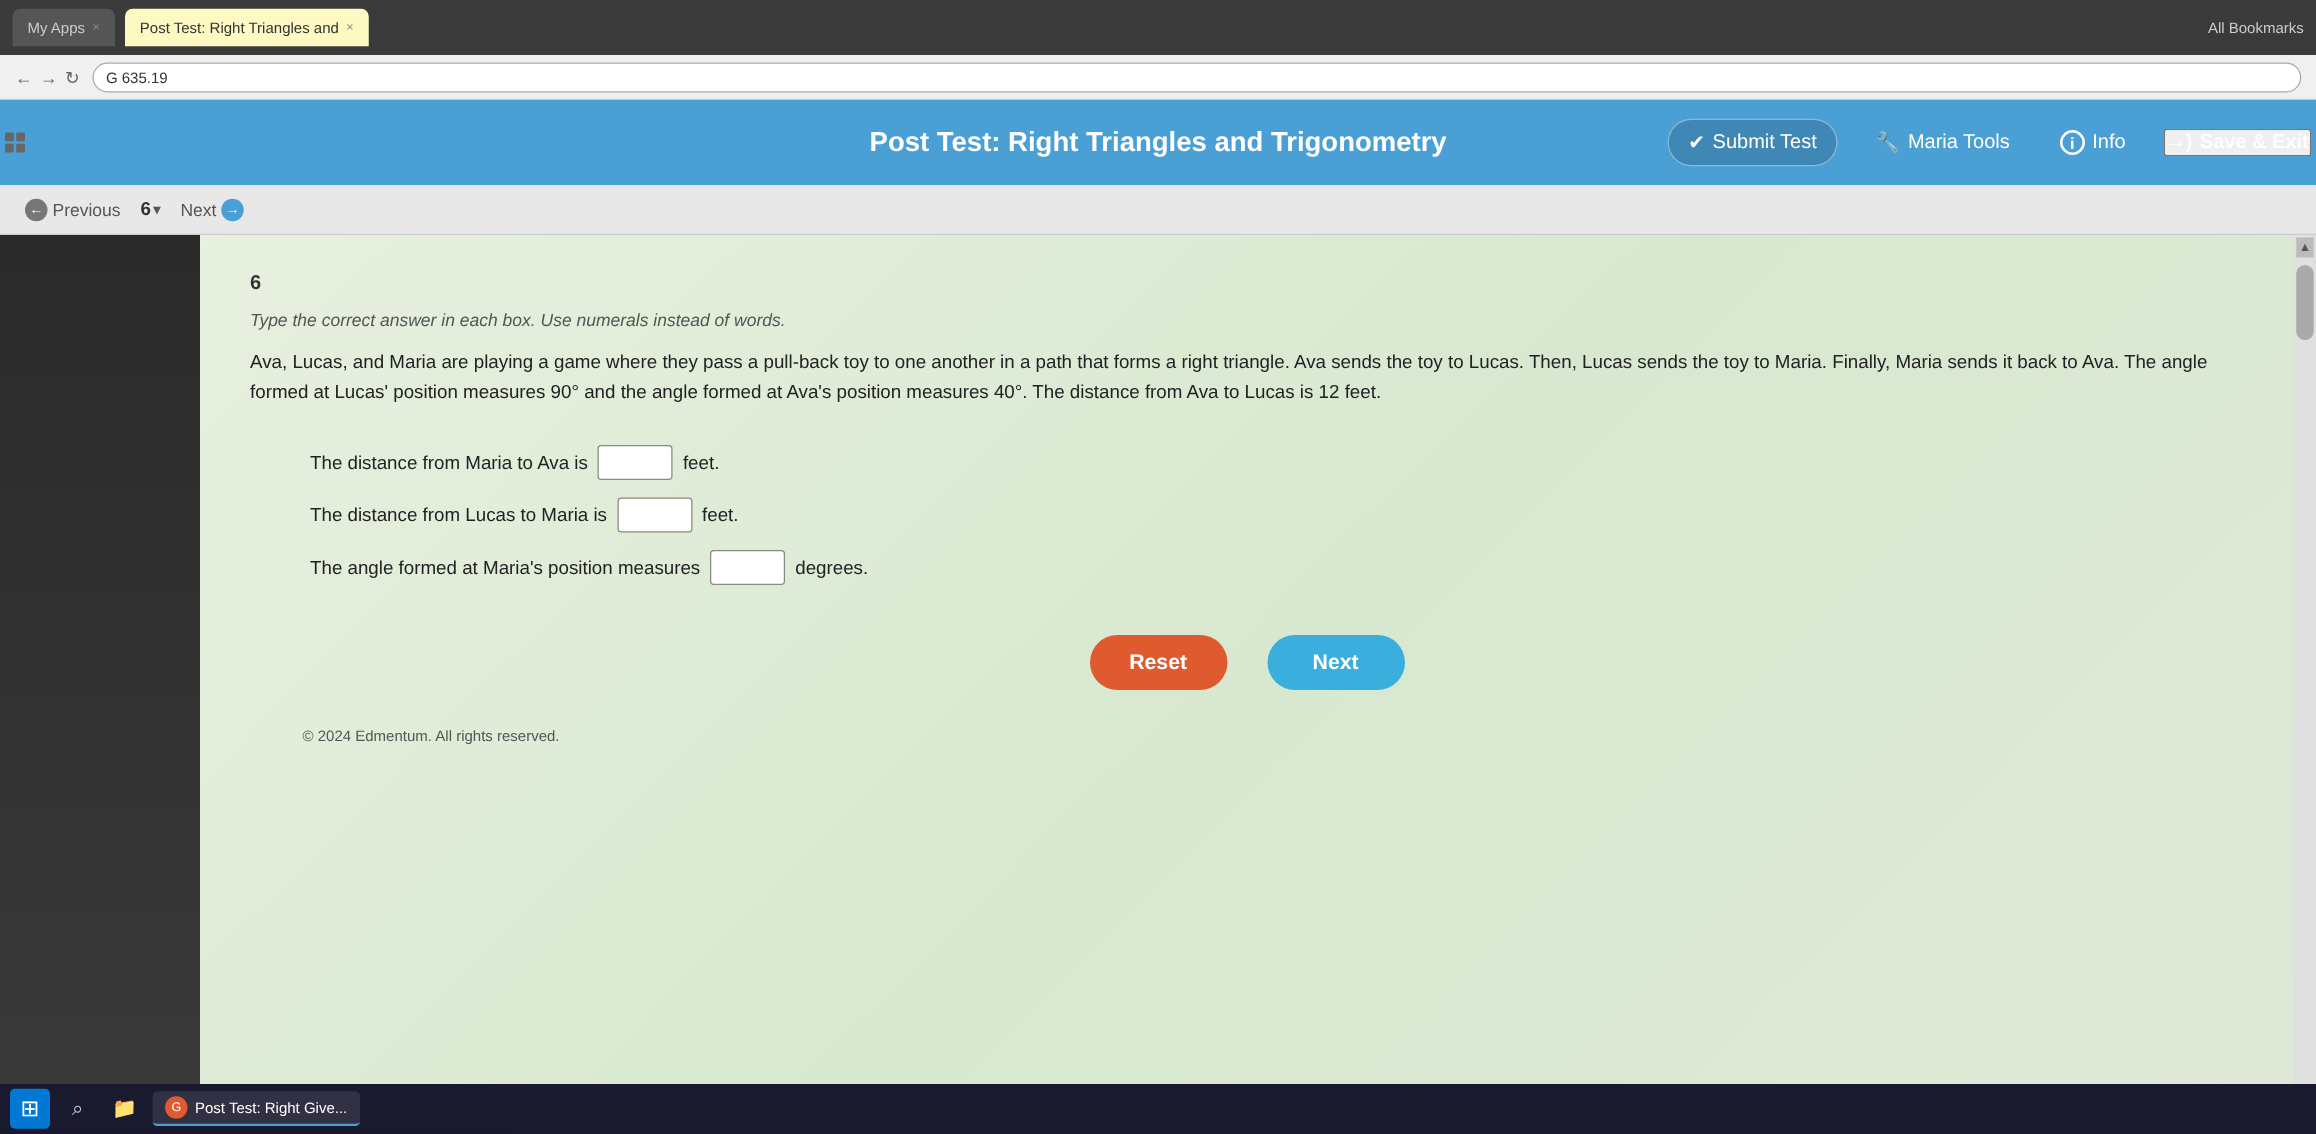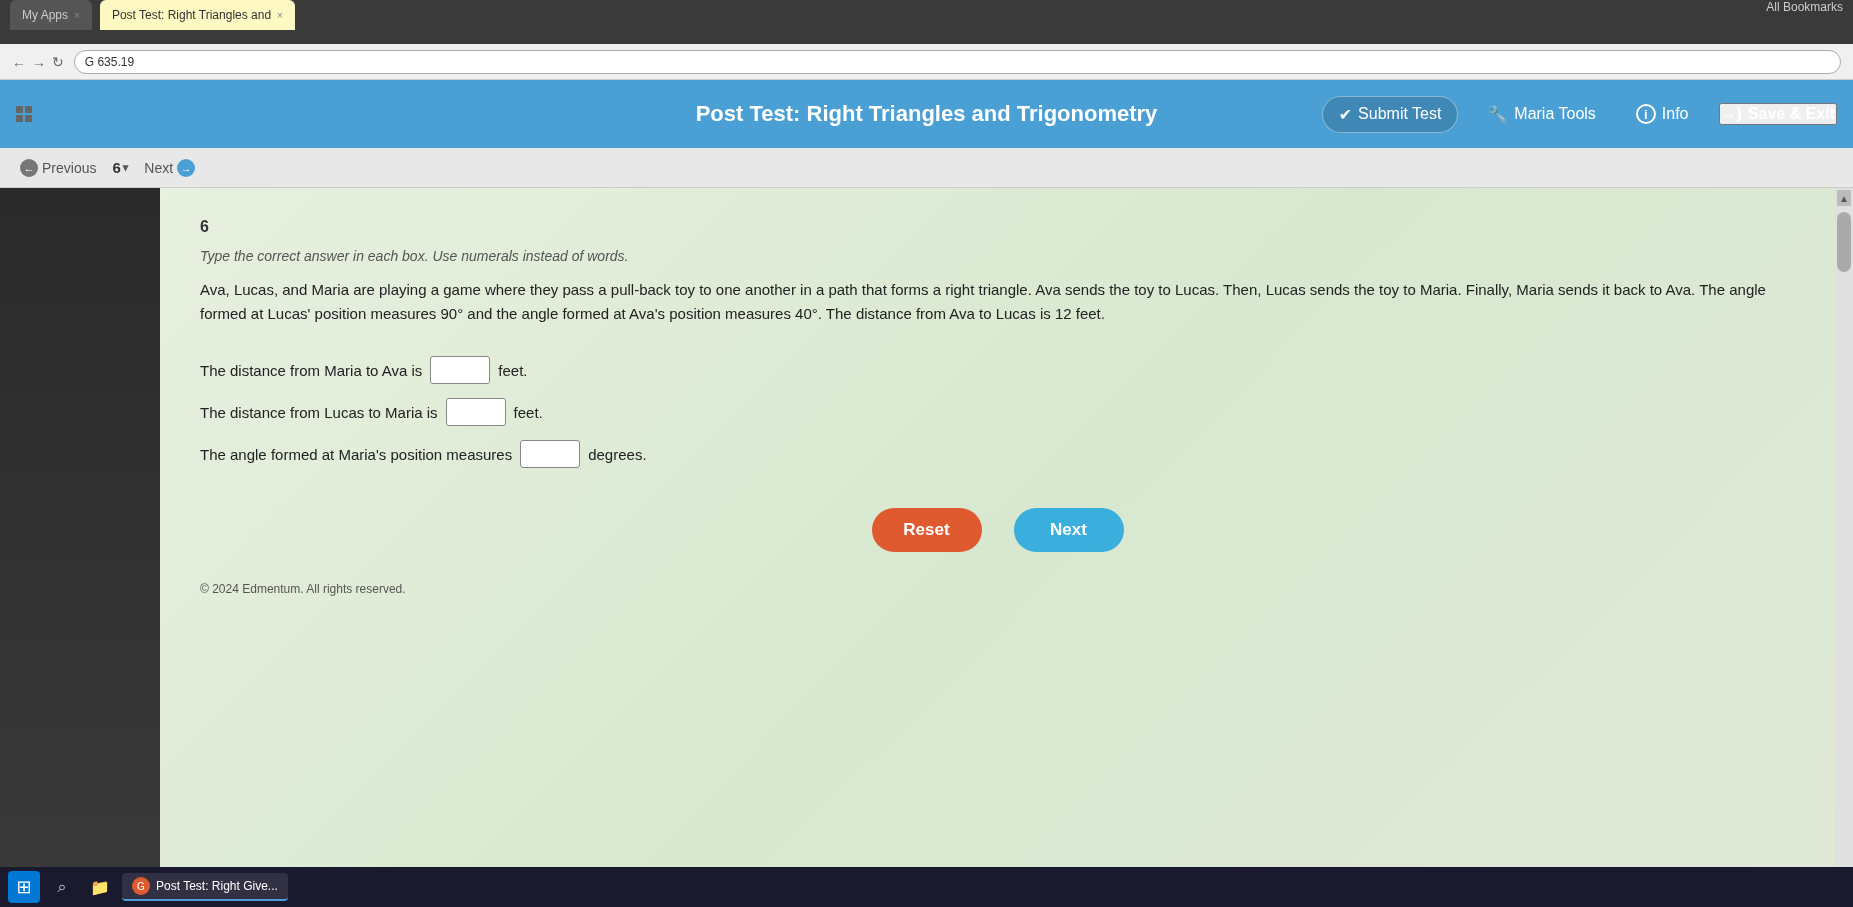--- a/index.html
+++ b/index.html
@@ -10,22 +10,22 @@
       height: 907px;
       overflow: hidden;
       position: relative;
     }
 
     
     .browser-chrome {
       background: #3a3a3a;
       height: 44px;
       display: flex;
-      align-items: flex-start;
-      padding: 0 10px;
+      align-items: center;
+      padding: 15px 10px;
       gap: 8px;
     }
     .tab {
       background: #555;
       color: #ccc;
       font-size: 12px;
       padding: 4px 12px;
       border-radius: 6px 6px 0 0;
       display: flex;
       align-items: center;
@@ -77,21 +77,21 @@
       align-items: center;
       color: #333;
     }
 
     
     .app-header {
       background: #4a9fd4;
       height: 68px;
       display: flex;
       align-items: center;
-      padding: 0 16px;
+      padding: 0 4px;
       position: relative;
     }
     .app-title {
       color: white;
       font-size: 22px;
       font-weight: bold;
       position: absolute;
       left: 50%;
       transform: translateX(-50%);
     }
@@ -193,20 +193,21 @@
       color: #222;
       line-height: 1.6;
       margin-bottom: 16px;
     }
 
     .answer-section {
       margin-top: 30px;
       display: flex;
       flex-direction: column;
       gap: 14px;
+      margin-left: 48px;
     }
 
     .answer-row {
       display: flex;
       align-items: center;
       gap: 8px;
       font-size: 15px;
       color: #222;
     }
 
@@ -248,20 +249,21 @@
       font-size: 17px;
       font-weight: bold;
       cursor: pointer;
       min-width: 110px;
     }
 
     .footer {
       font-size: 12px;
       color: #555;
       margin-top: 30px;
+      margin-left: 42px;
     }
 
     
     .scrollbar-area {
       width: 18px;
       background: #e0e0e0;
       display: flex;
       flex-direction: column;
       align-items: center;
     }

